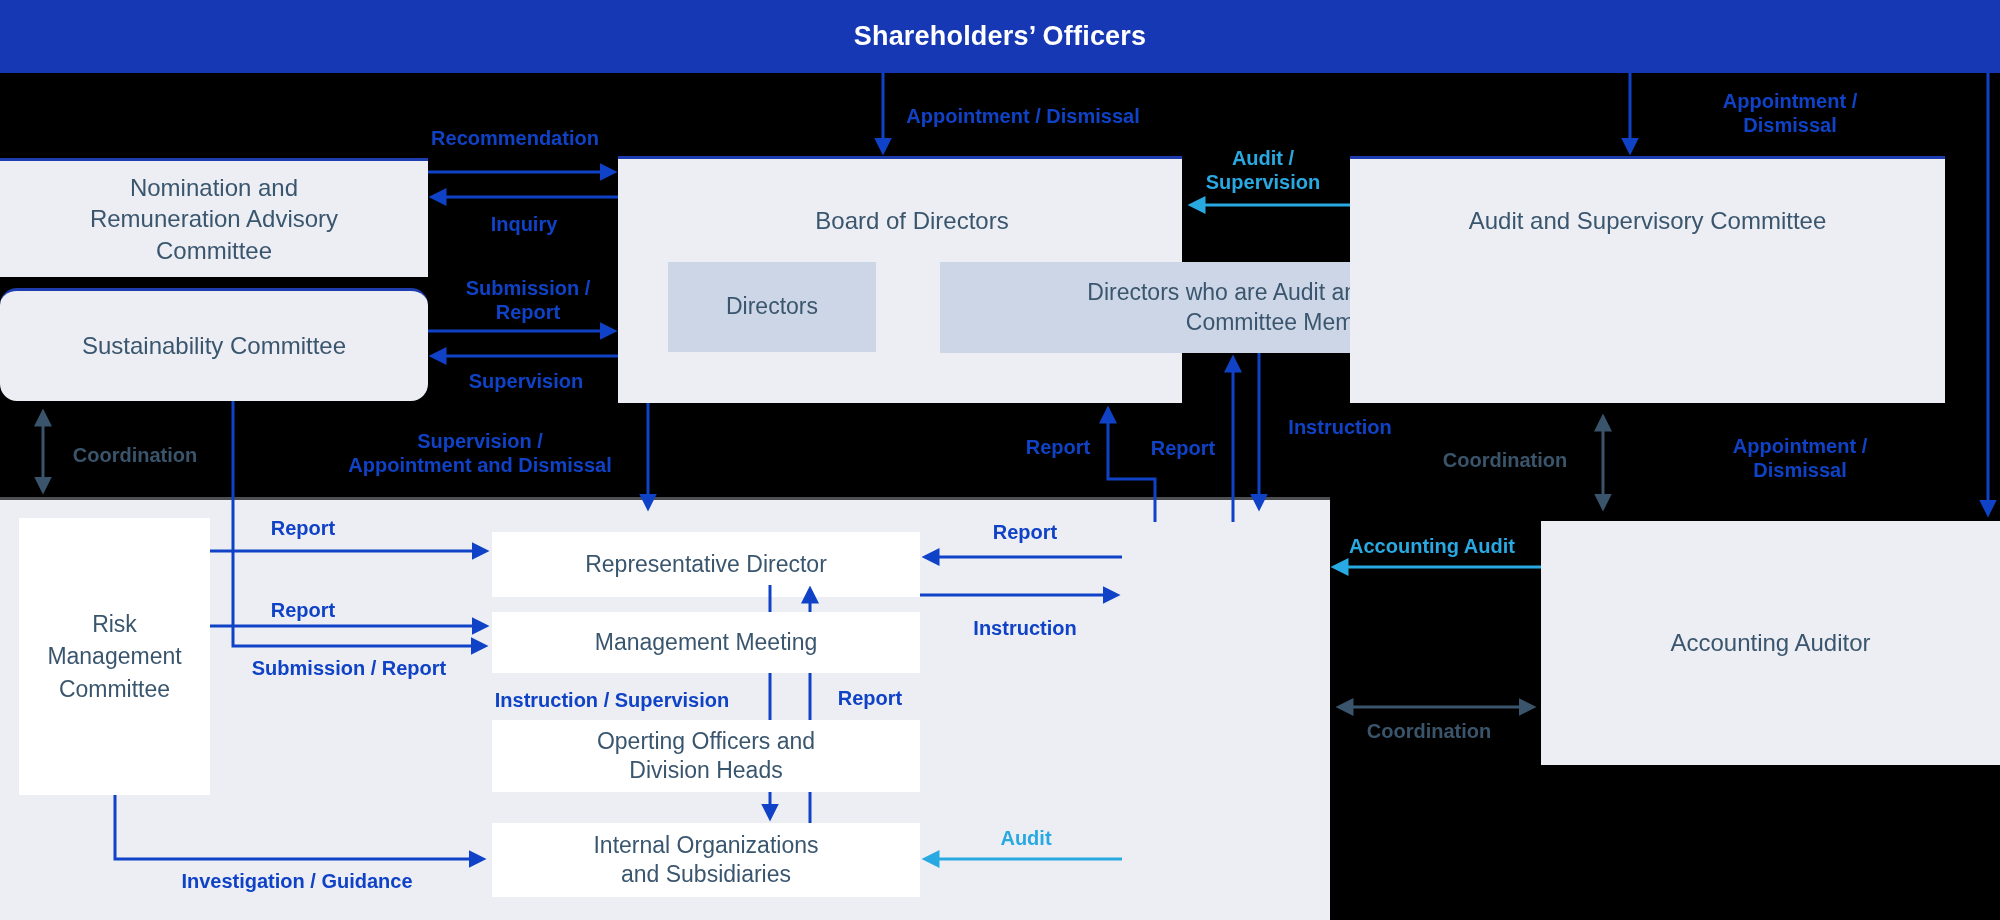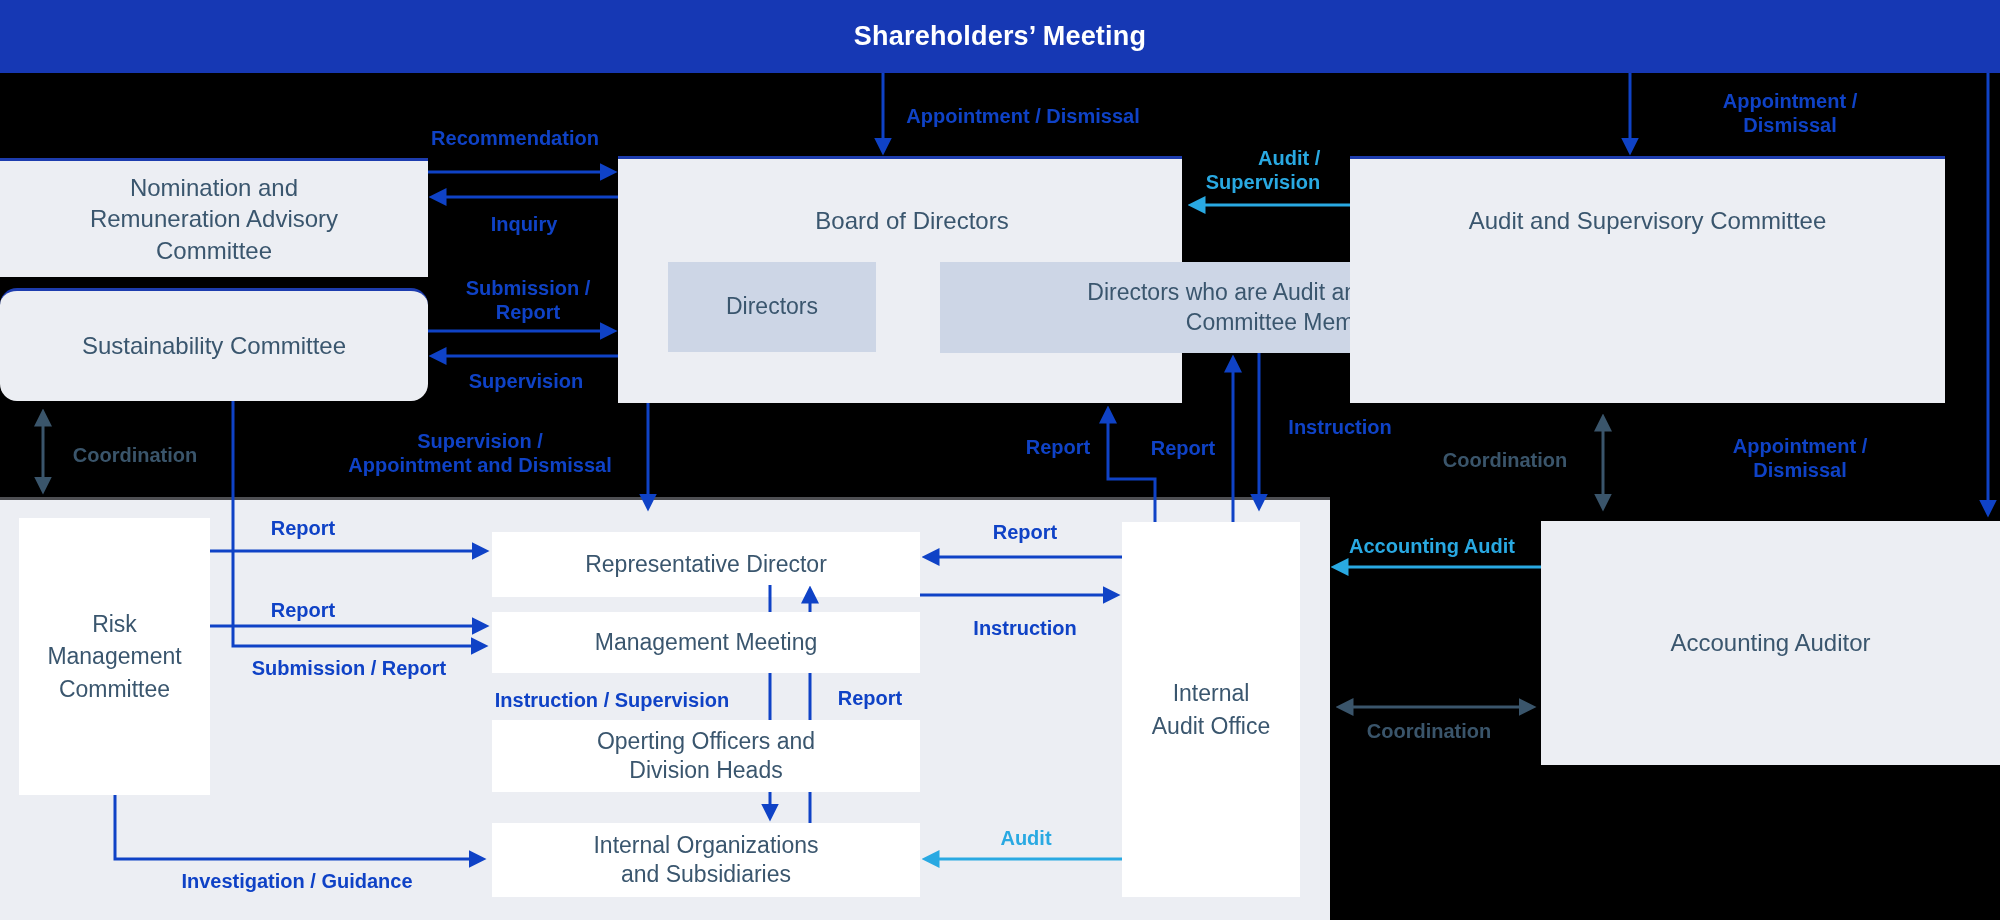--- a/index.html
+++ b/index.html
@@ -15,31 +15,31 @@
   .box.noline{border-top:none;}
   .subbox{background:#cdd6e6;color:#3a566e;display:flex;align-items:center;justify-content:center;
           text-align:center;font-size:23px;line-height:1.28;white-space:pre-line;}
   .panel{left:0;top:497px;width:1330px;height:423px;background:#eceef3;
          border-top:3px solid #4e4f53;box-sizing:border-box;}
   .wbox{background:#ffffff;color:#3a566e;display:flex;align-items:center;justify-content:center;
         text-align:center;font-size:23px;line-height:1.4;white-space:pre-line;}
   .btitle{color:#3a566e;font-size:24px;text-align:center;width:100%;}
   .lbl{transform:translate(-50%,-50%);white-space:pre-line;text-align:center;
        font-size:20px;font-weight:bold;color:#0f42c6;line-height:1.22;}
-  .lbl.cyan{color:#29a9e2;text-align:right;}
+  .lbl.cyan{color:#29a9e2;}
   .lbl.slate{color:#3a556b;}
   svg.arrows{position:absolute;left:0;top:0;pointer-events:none;}
 </style>
 </head>
 <body>
 
 <div id="stage">
 
   <div class="abs banner">
-    <span>Shareholders’ Meeting</span>
+    <span>Shareholders’ Officers</span>
   </div>
 
   <div class="abs panel"></div>
 
   <div class="abs box" style="left:0;top:158px;width:428px;height:119px;">
     <span>Nomination and
 Remuneration Advisory
 Committee</span>
   </div>
 
@@ -85,24 +85,20 @@
   <div class="abs wbox" style="left:492px;top:720px;width:428px;height:72px;line-height:1.28;">
     <span>Operting Officers and
 Division Heads</span>
   </div>
 
   <div class="abs wbox" style="left:492px;top:823px;width:428px;height:74px;line-height:1.28;">
     <span>Internal Organizations
 and Subsidiaries</span>
   </div>
 
-  <div class="abs wbox" style="left:1122px;top:522px;width:178px;height:375px;">
-    <span>Internal
-Audit Office</span>
-  </div>
 
   <svg class="arrows" width="2000" height="920" viewBox="0 0 2000 920">
     <defs>
       <marker id="mb" viewBox="0 0 6 6" markerWidth="6" markerHeight="6" refX="4.5" refY="3" orient="auto" markerUnits="strokeWidth">
         <path d="M0,0L6,3L0,6Z" fill="#0f42c6"></path>
       </marker>
       <marker id="mc" viewBox="0 0 6 6" markerWidth="6" markerHeight="6" refX="4.5" refY="3" orient="auto" markerUnits="strokeWidth">
         <path d="M0,0L6,3L0,6Z" fill="#29a9e2"></path>
       </marker>
       <marker id="ms" viewBox="0 0 6 6" markerWidth="6" markerHeight="6" refX="4.5" refY="3" orient="auto" markerUnits="strokeWidth">

